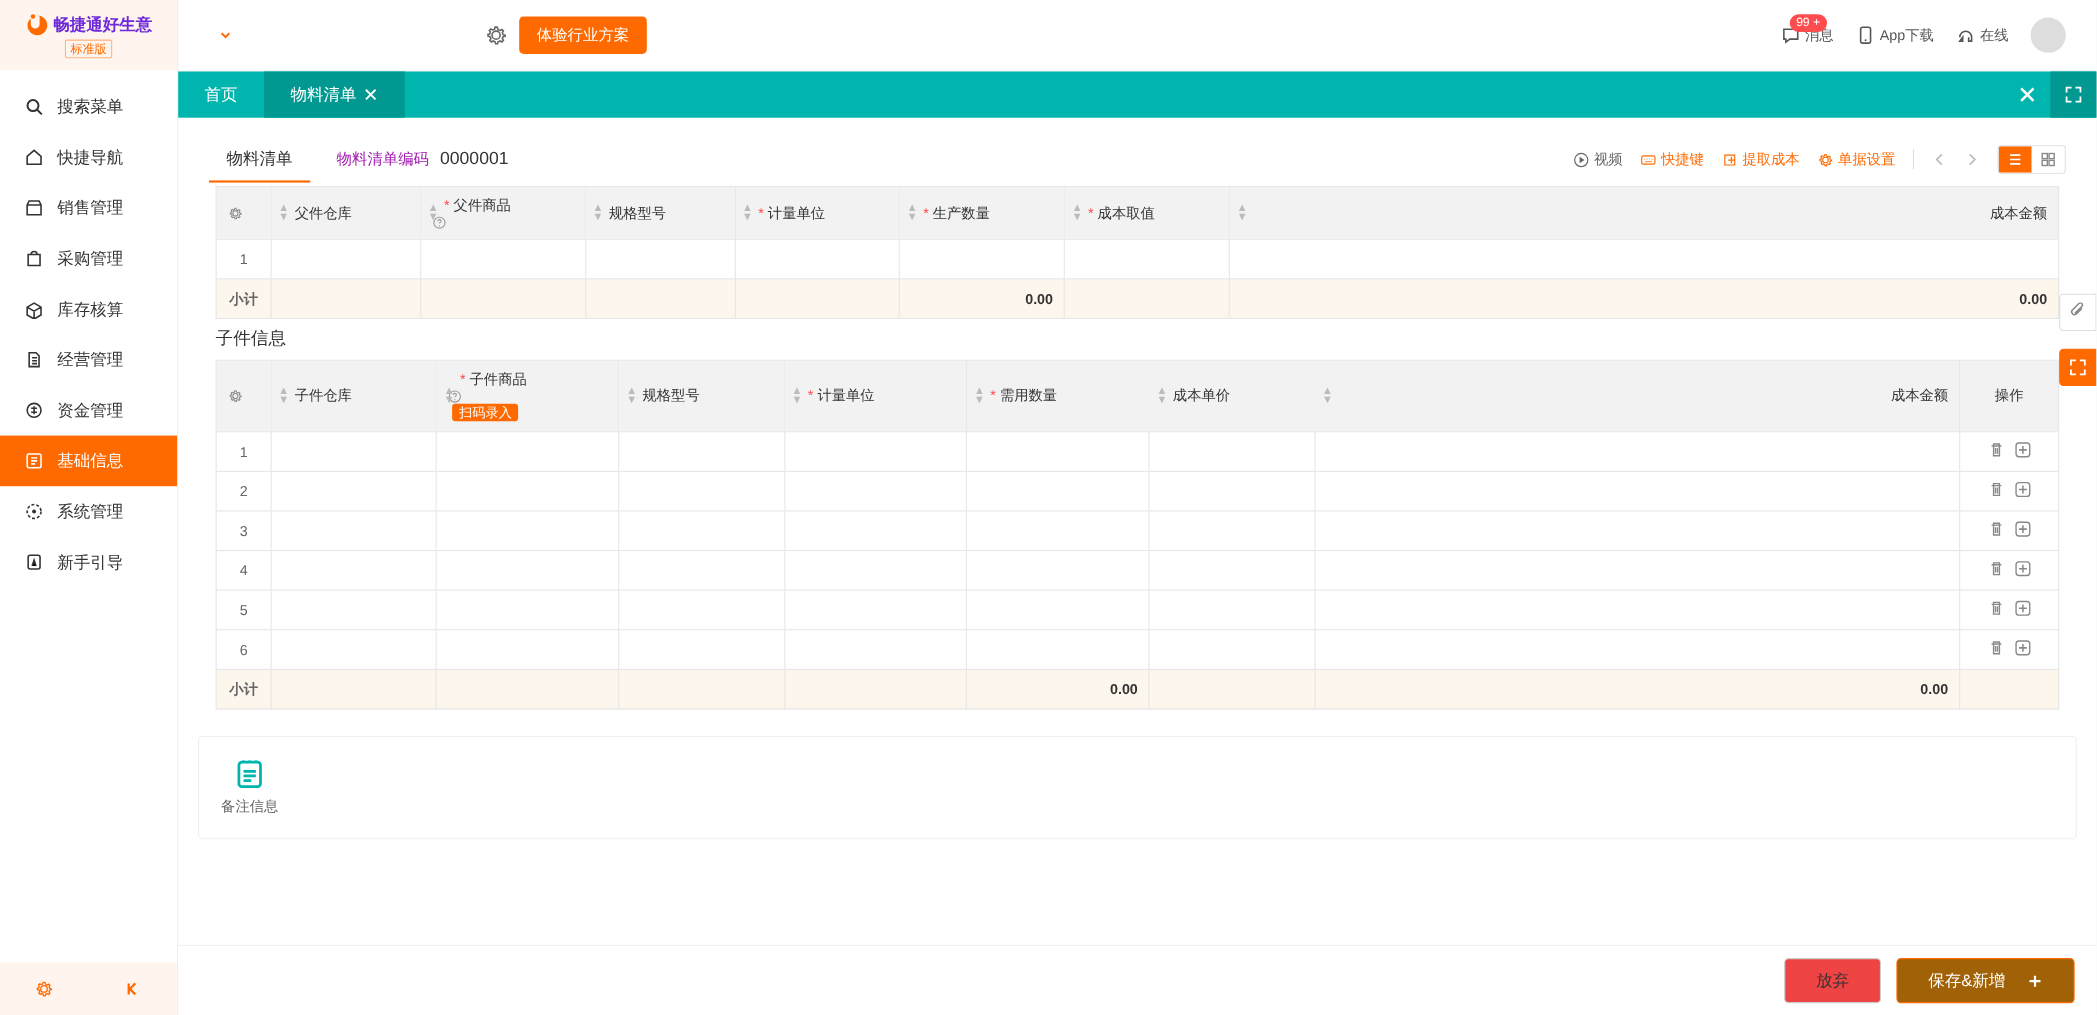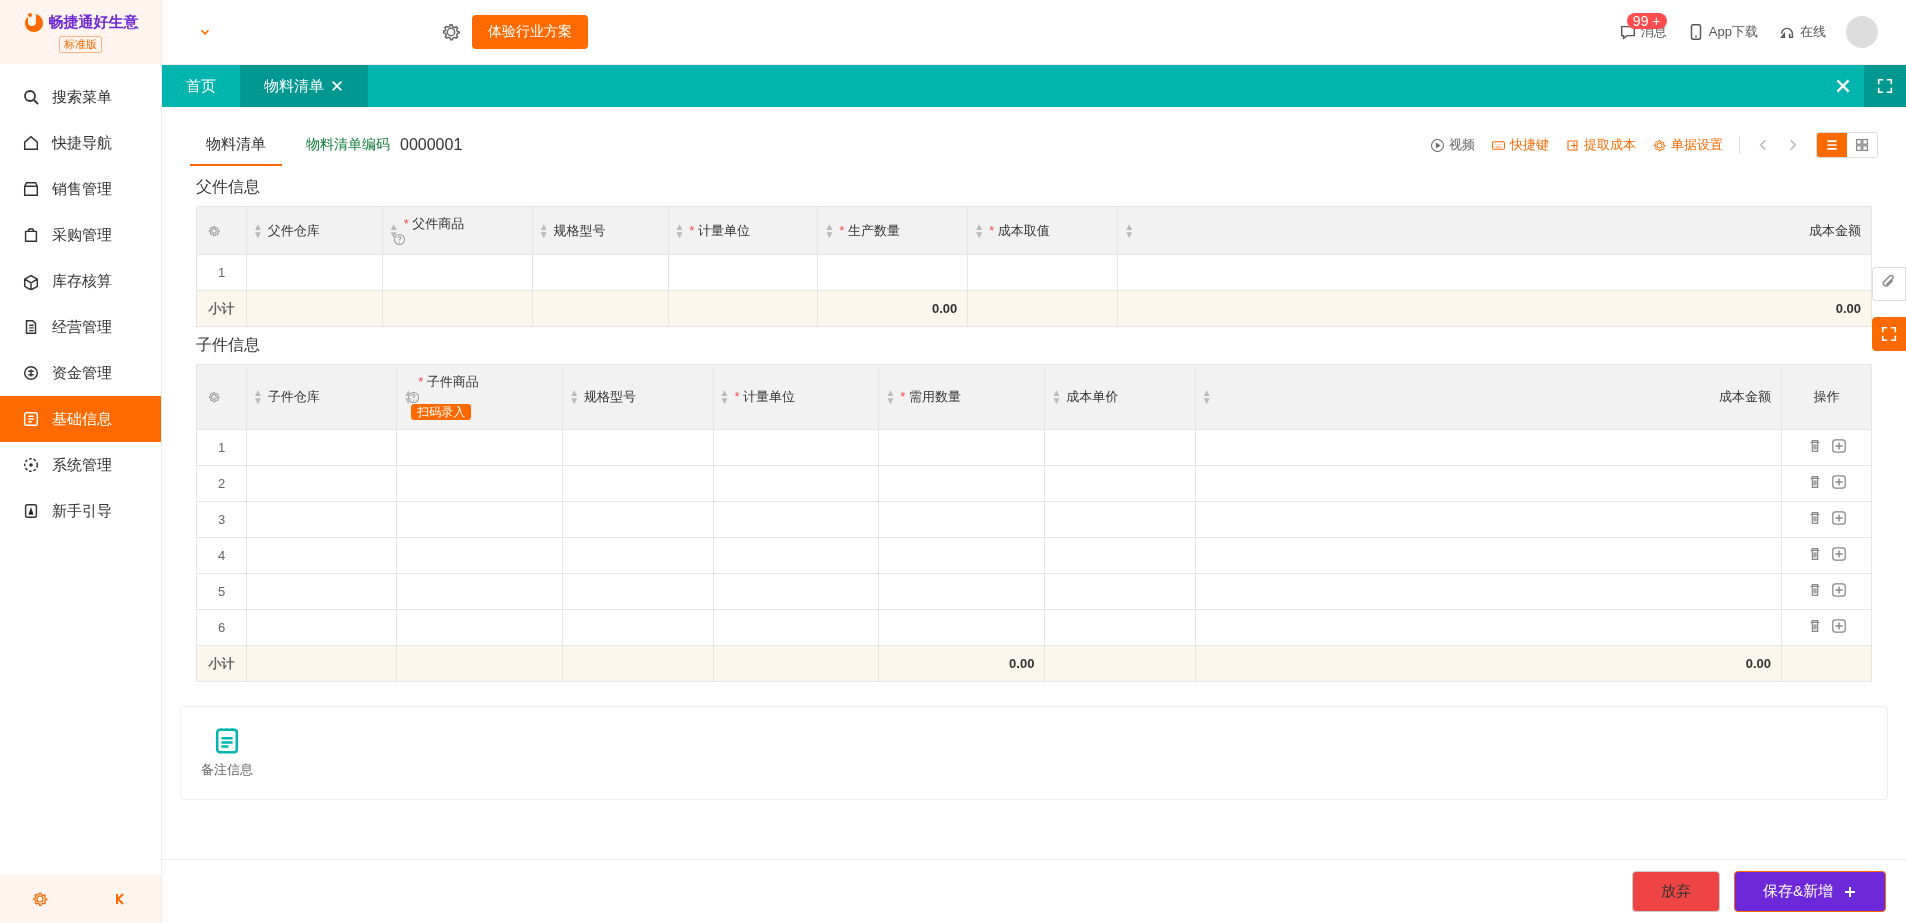--- a/index.html
+++ b/index.html
@@ -28,40 +28,40 @@
 .topbar { height: 65px; display: flex; align-items: center; padding: 0 28px; border-bottom: 1px solid #eee; gap: 10px; }
 .org-select { display: flex; align-items: center; gap: 8px; min-width: 240px; }
 .org-label { font-size: 15px; color: #888; }
 .chev-down { width: 14px; height: 14px; color: #ff6a00; }
 .gear-btn { width: 22px; height: 22px; color: #666; cursor: pointer; }
 .promo-btn { background: #ff6a00; color: #fff; border: none; padding: 8px 16px; border-radius: 4px; font-size: 14px; cursor: pointer; }
 .top-spacer { flex: 1; }
 .top-actions { display: flex; align-items: center; gap: 20px; }
 .top-action { display: flex; align-items: center; gap: 4px; color: #555; cursor: pointer; font-size: 13px; position: relative; }
 .top-action .icon { width: 18px; height: 18px; }
-.badge { position: absolute; top: -10px; left: 8px; background: #ff4d4f; color: #fff; border-radius: 10px; padding: 0 6px; font-size: 14px; line-height: 16px; }
+.badge { position: absolute; top: -10px; left: 8px; background: #ff4d4f; color: #fff; border-radius: 10px; padding: 0 6px; font-size: 11px; line-height: 16px; }
 .avatar { width: 32px; height: 32px; border-radius: 50%; background: #ddd; }
 
 
 .tabstrip { height: 42px; background: #00b5ad; display: flex; align-items: stretch; }
 .tab { display: flex; align-items: center; padding: 0 24px; color: #fff; cursor: pointer; font-size: 15px; position: relative; }
 .tab.active { background: #009890; }
 .tab-close { width: 14px; height: 14px; margin-left: 6px; }
 .tab-spacer { flex: 1; }
 .tab-action { width: 42px; display: flex; align-items: center; justify-content: center; color: #fff; cursor: pointer; }
 .tab-action .icon { width: 18px; height: 18px; }
 
 
 .content { flex: 1; padding: 14px 18px 0 18px; display: flex; flex-direction: column; gap: 12px; position: relative; overflow: hidden; }
 .card { background: #fff; border-radius: 4px; }
 
 
 .form-head { display: flex; align-items: center; height: 48px; padding: 0 10px; }
 .form-tab { padding: 10px 16px; border-bottom: 2px solid #ff6a00; color: #333; font-size: 15px; }
-.form-code-lbl { margin-left: 24px; color: #15803d; font-size: 14px; }
+.form-code-lbl { margin-left: 24px; color: #a21caf; font-size: 14px; }
 .form-code { margin-left: 10px; font-size: 16px; color: #333; }
 .form-head-spacer { flex: 1; }
 .head-links { display: flex; align-items: center; gap: 16px; justify-content: space-between; }
 .head-link { display: flex; align-items: center; gap: 4px; color: #666; font-size: 13px; cursor: pointer; }
 .head-link.orange { color: #ff6a00; }
 .head-link .icon { width: 15px; height: 15px; }
 .head-divider { width: 1px; height: 18px; background: #ddd; }
 .view-toggle { display: flex; border: 1px solid #ddd; border-radius: 3px; overflow: hidden; }
 .view-btn { width: 30px; height: 24px; display: flex; align-items: center; justify-content: center; background: #fff; cursor: pointer; color: #888; }
 .view-btn.active { background: #ff6a00; color: #fff; }
@@ -88,21 +88,21 @@
 
 
 .notes-row { display: flex; align-items: flex-start; gap: 20px; padding: 20px; border: 1px solid #eee; background: #fff; }
 .notes-label { display: flex; flex-direction: column; align-items: center; gap: 6px; color: #666; font-size: 13px; }
 .notes-label .icon { width: 28px; height: 28px; color: #00b5ad; }
 .notes-input { flex: 1; border: none; outline: none; font-size: 14px; padding: 10px 0; background: transparent; resize: none; }
 
 
 .footer { height: 64px; display: flex; align-items: center; justify-content: flex-end; gap: 14px; padding-right: 20px; border-top: 1px solid #eee; background: #fff; }
 .btn { padding: 10px 28px; border-radius: 4px; font-size: 15px; cursor: pointer; border: 1px solid #ccc; background: #ef4444; color: #333; }
-.btn.primary { background: #6d28d9; border-color: #ff6a00; color: #fff; display: flex; align-items: center; gap: 10px; }
+.btn.primary { background: #a16207; border-color: #ff6a00; color: #fff; display: flex; align-items: center; gap: 20px; }
 .add-icon { width: 14px; height: 14px; }
 
 
 .float-btns { position: absolute; right: 0; top: 160px; display: flex; flex-direction: column; gap: 16px; }
 .float-btn { width: 34px; height: 34px; display: flex; align-items: center; justify-content: center; background: #fff; border: 1px solid #ddd; border-radius: 4px 0 0 4px; cursor: pointer; color: #888; }
 .float-btn.orange { background: #ff6a00; border-color: #ff6a00; color: #fff; }
 .float-btn .icon { width: 18px; height: 18px; }
 
 svg { display: block; }
 </style>
@@ -420,21 +420,20 @@
               <div class="view-btn">
                   <svg class="icon" viewBox="0 0 18 18" style="width:14px;height:14px">
                     <use href="#i-grid"></use>
                   </svg>
                 </div>
             </div>
           </div>
         </div>
 
         <div style="padding:0 16px 12px 16px">
-          <div class="section-title">父件信息</div>
           <table class="tbl">
             <thead>
               <tr>
                 <th class="gear-th">
                     <svg class="icon" viewBox="0 0 24 24">
                       <use href="#i-gear"></use>
                     </svg>
                   </th>
                 <th><span class="sort-icon">▲<br>▼</span>&nbsp;&nbsp;&nbsp;<span>父件仓库</span></th>
                 <th><span class="sort-icon">▲<br>▼</span>&nbsp;&nbsp;&nbsp;<span class="req">*</span> <span>父件商品</span> <svg class="help-icon" viewBox="0 0 18 18">

